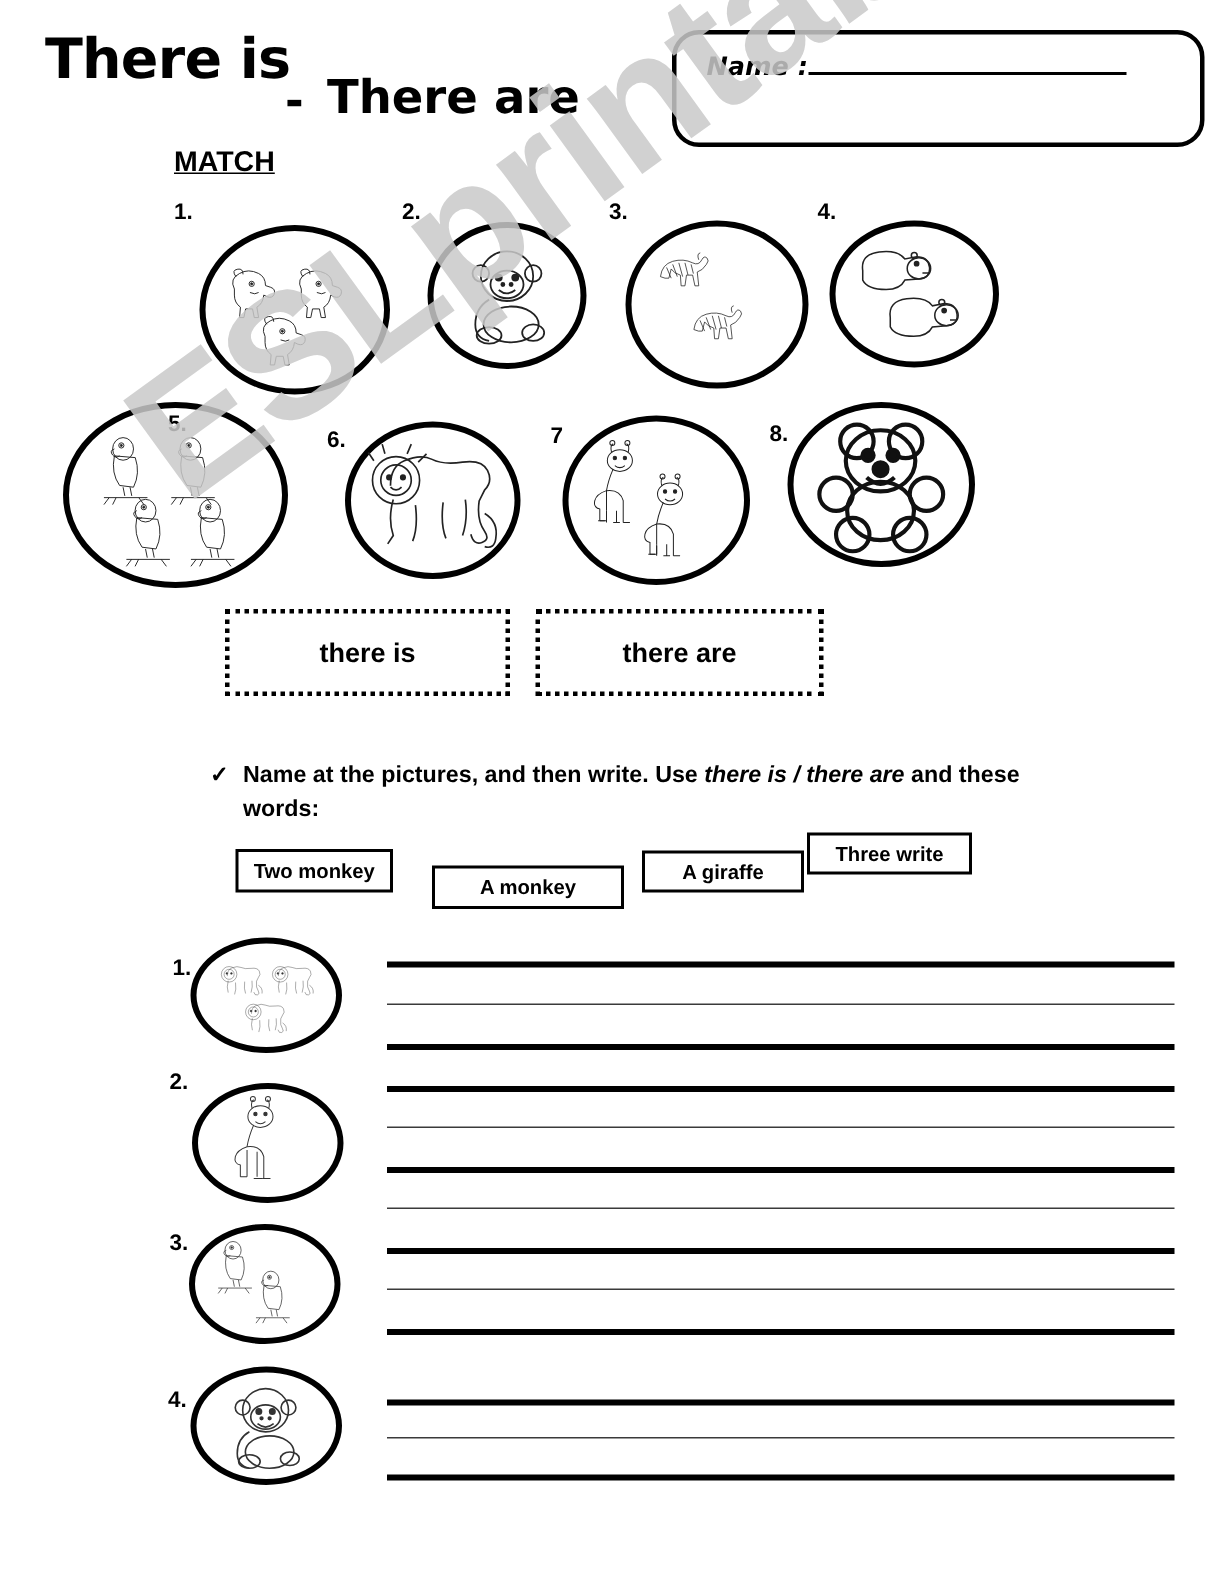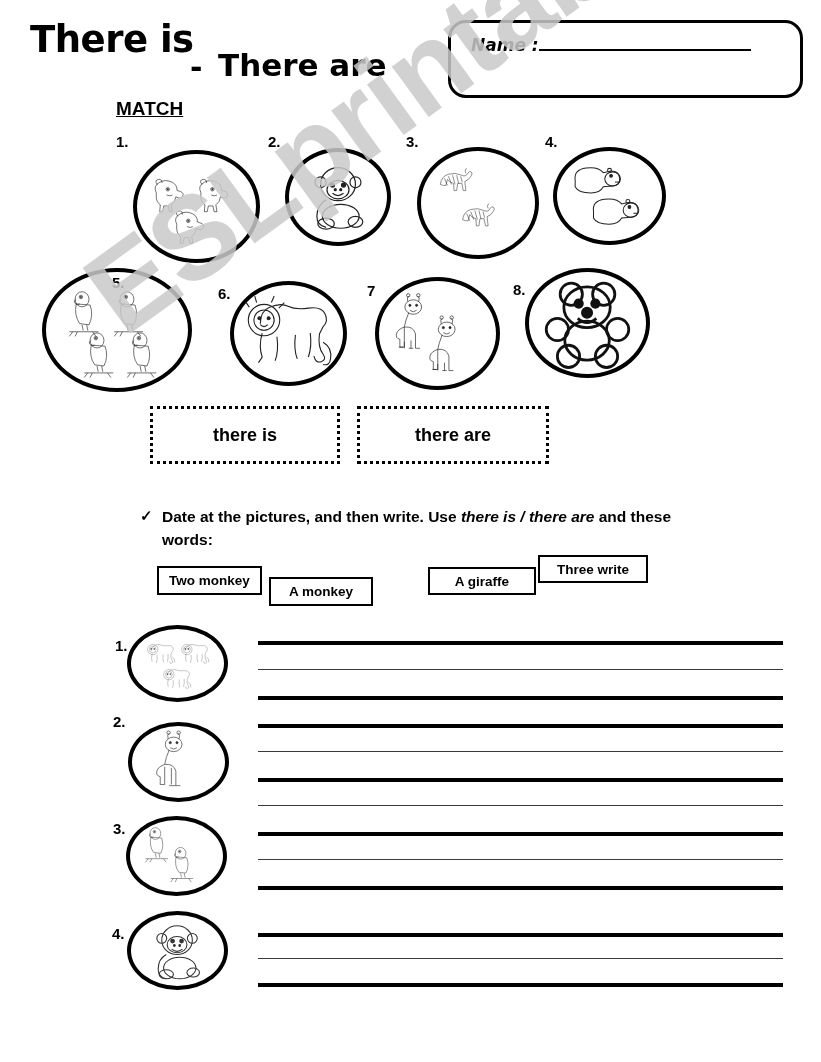--- a/index.html
+++ b/index.html
@@ -443,27 +443,27 @@
 
   <div class="dotbox" style="left:150px; top:406px; width:190px; height:58px;">
     <span>there is</span>
   </div>
   <div class="dotbox" style="left:357px; top:406px; width:192px; height:58px;">
     <span>there are</span>
   </div>
 
   <div class="instr">
     <span class="instr-check">✓</span>
-    <div class="instr-text"><span>Date at the pictures, and then write. Use </span><i>there is / there are</i><span> and these words:</span></div>
+    <div class="instr-text"><span>Name at the pictures, and then write. Use </span><i>there is / there are</i><span> and these words:</span></div>
   </div>
 
   <div class="wbox" style="left:157px; top:566px; width:105px; height:29px;">
     <span>Two monkey</span>
   </div>
-  <div class="wbox" style="left:269px; top:577px; width:104px; height:29px;">
+  <div class="wbox" style="left:288px; top:577px; width:128px; height:29px;">
     <span>A monkey</span>
   </div>
   <div class="wbox" style="left:428px; top:567px; width:108px; height:28px;">
     <span>A giraffe</span>
   </div>
   <div class="wbox" style="left:538px; top:555px; width:110px; height:28px;">
     <span>Three write</span>
   </div>
 
   <div class="wline thick" style="top:641px;"></div>

